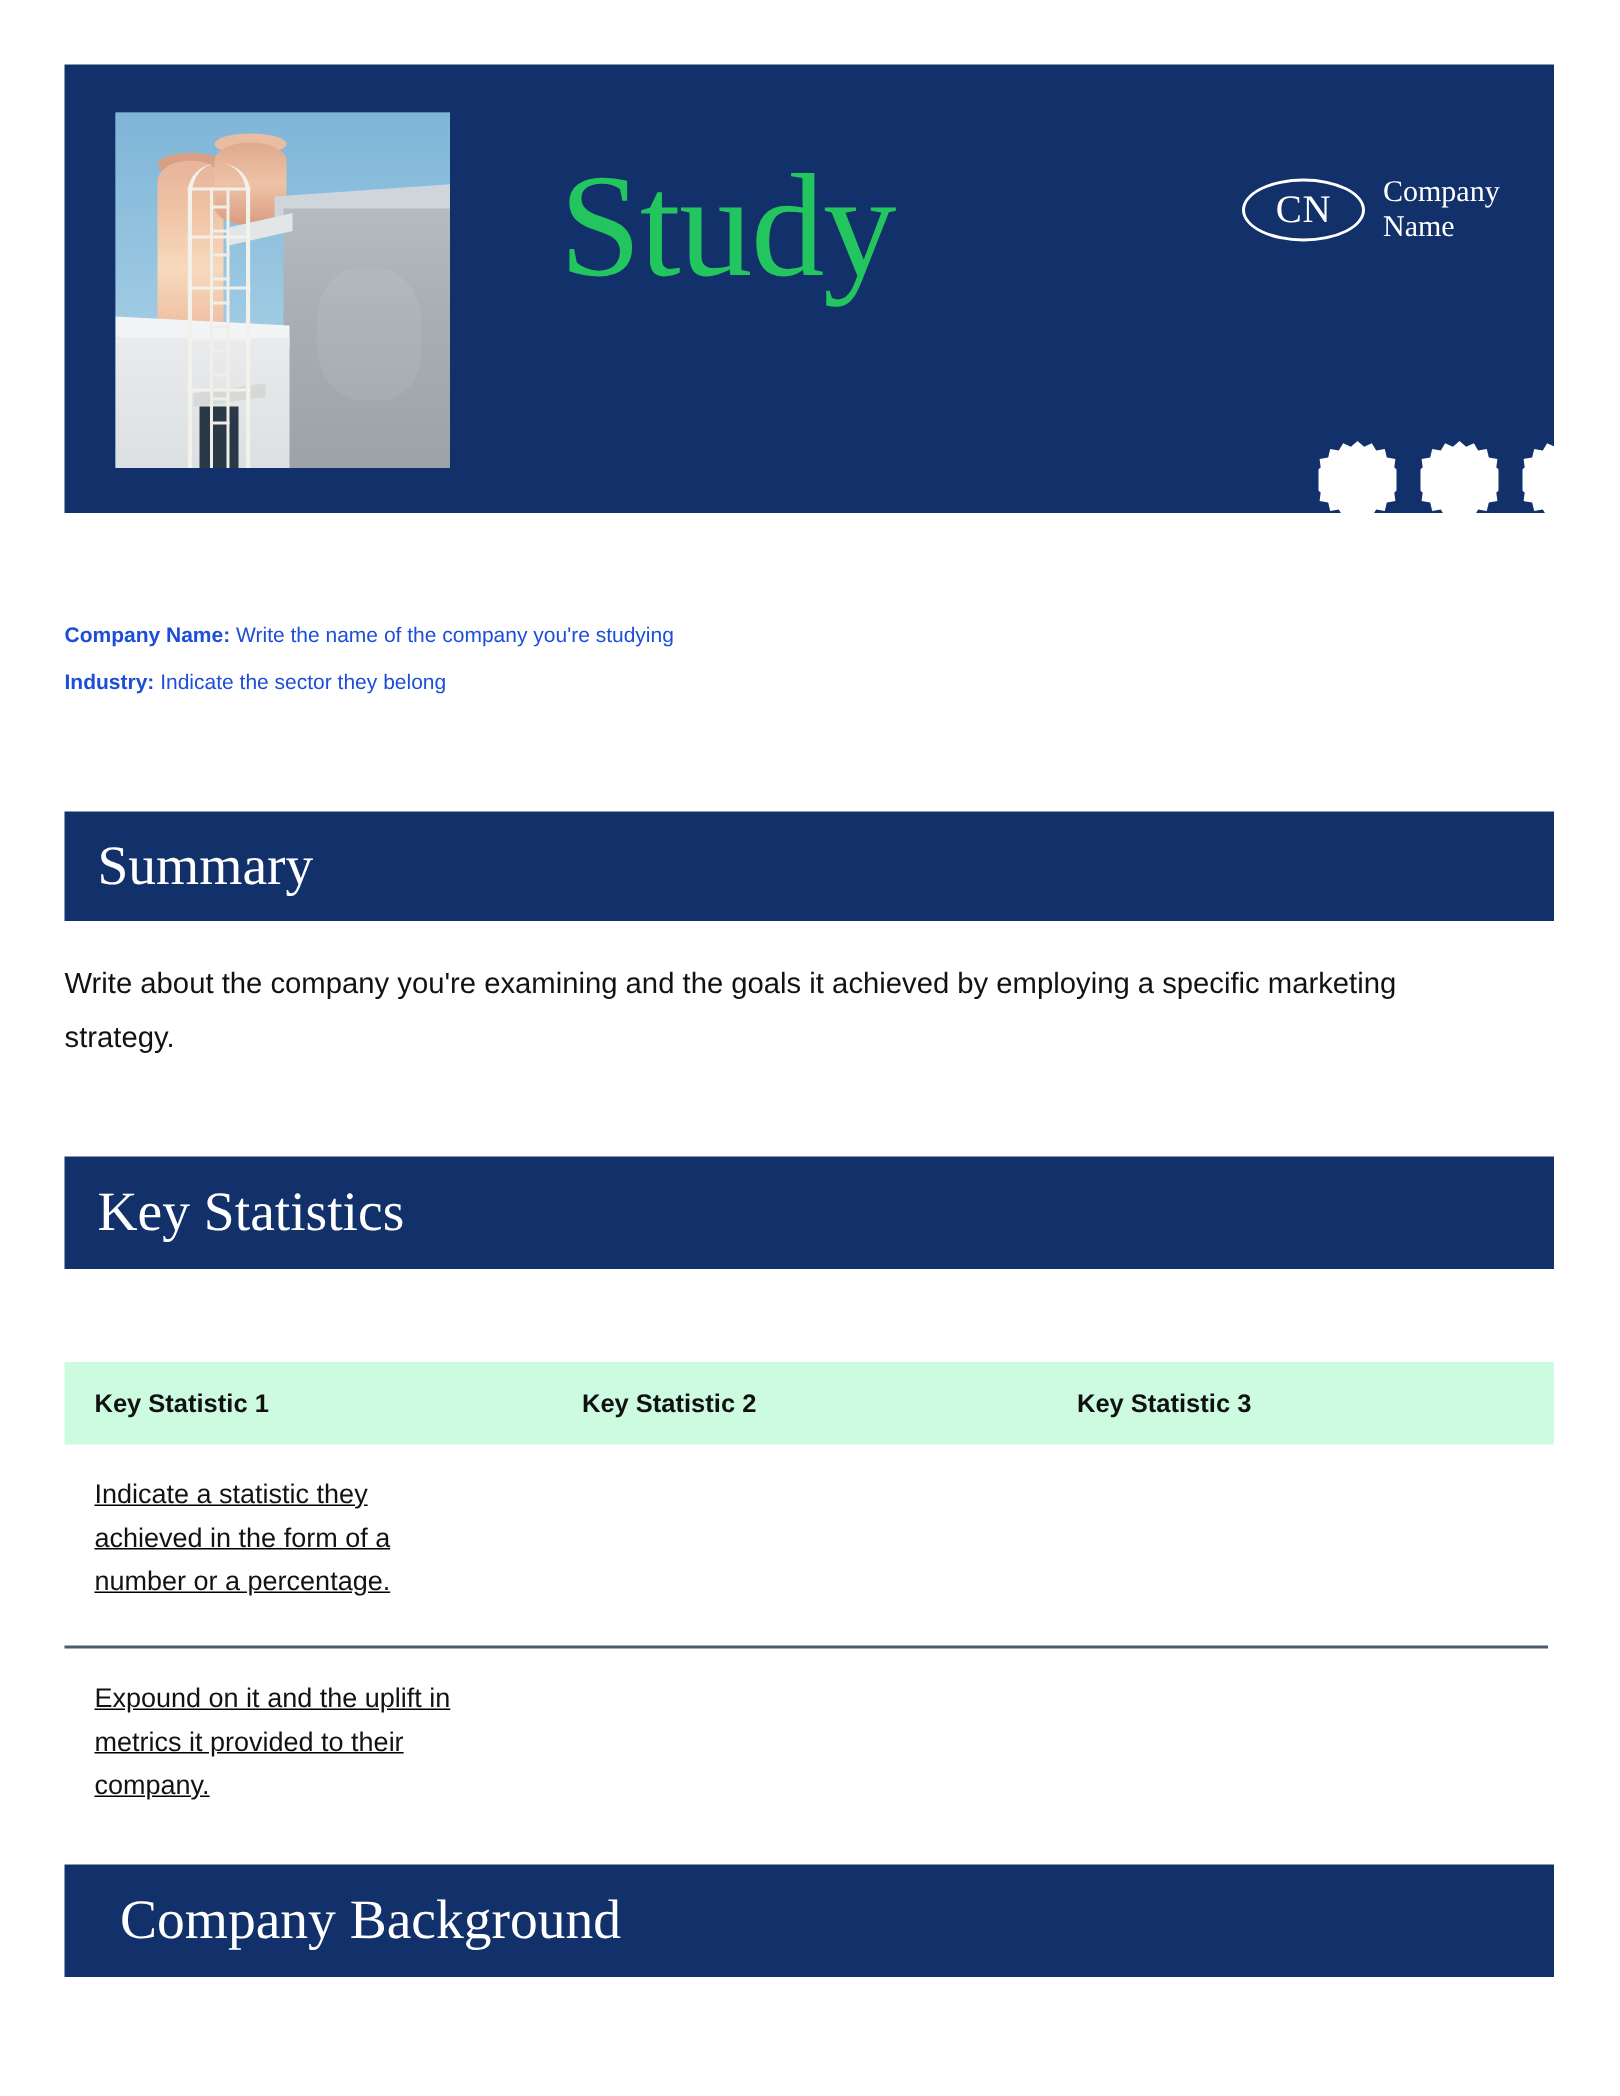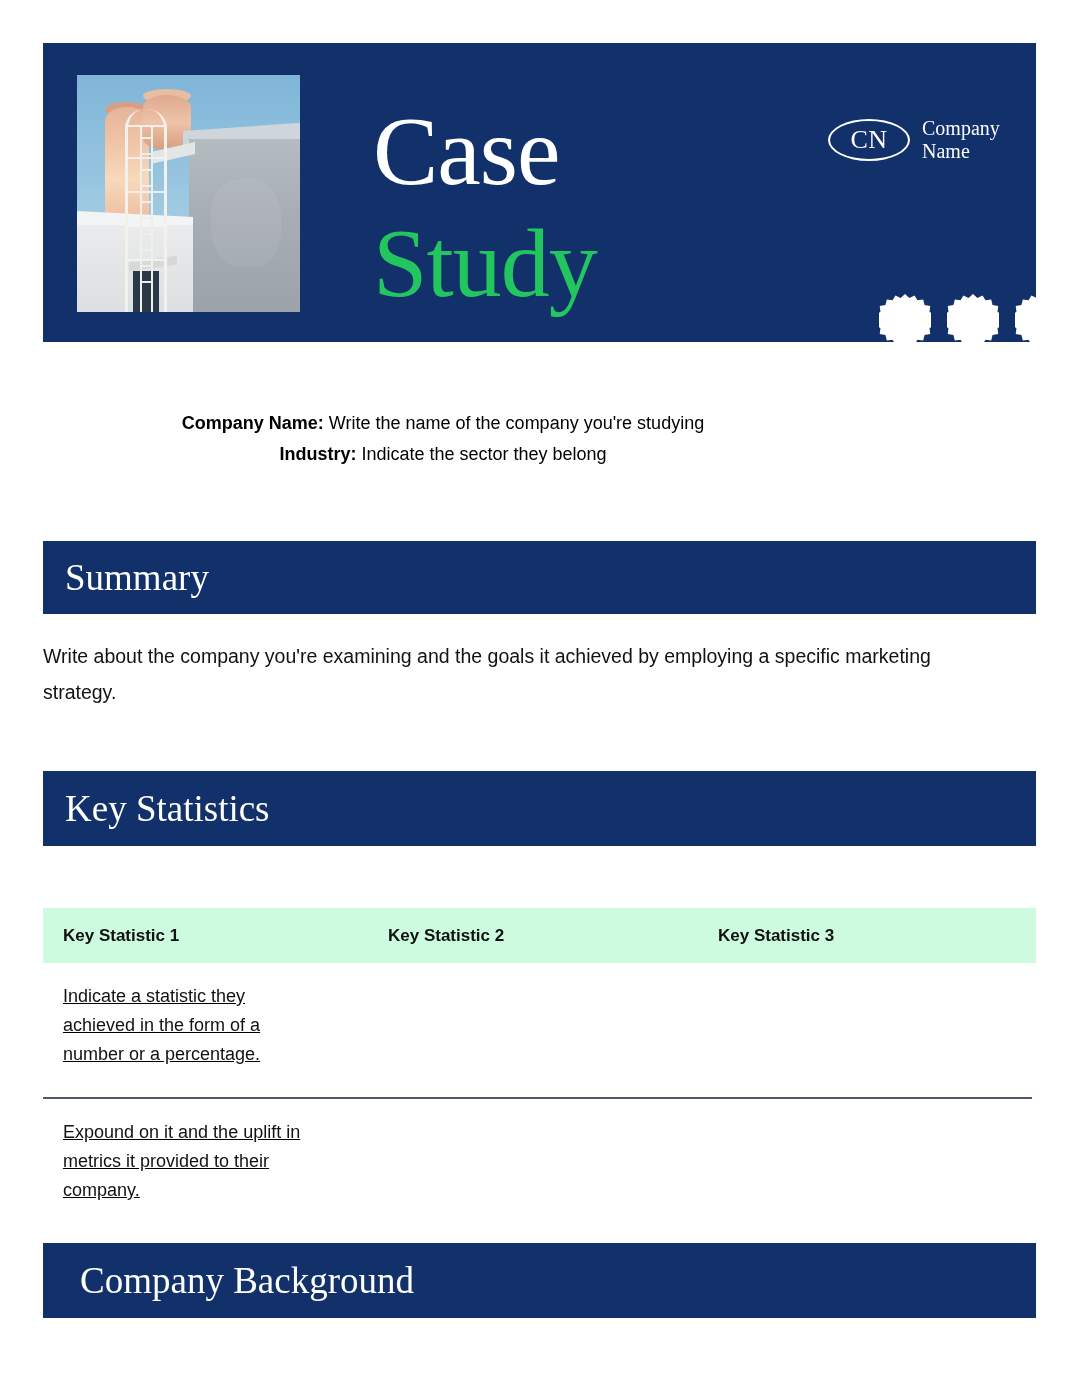--- a/index.html
+++ b/index.html
@@ -221,24 +221,23 @@
       1.4% 23%, 12.4% 21.2%, 15% 10.4%, 26% 12.2%, 31.6% 2.8%, 41.5% 7.5%
     );
   }
 
   
   .meta {
     position: absolute;
     left: 43px;
     top: 408px;
     width: 800px;
-    font-size: 18px;
+    font-size: 14px;
     line-height: 31px;
-    color: #000000;
-    text-align: center;
+    color: #1d4ed8;
   }
   .meta b { font-weight: 700; }
 
   
   .bar {
     position: absolute;
     left: 43px;
     width: 993px;
     background: #123069;
     color: #ffffff;
@@ -339,21 +338,20 @@
       <div class="ph-ladder-step" style="top:110px"></div>
       <div class="ph-ladder-step" style="top:126px"></div>
       <div class="ph-ladder-step" style="top:142px"></div>
       <div class="ph-ladder-step" style="top:158px"></div>
       <div class="ph-ladder-step" style="top:174px"></div>
       <div class="ph-ladder-step" style="top:190px"></div>
       <div class="ph-ladder-step" style="top:206px"></div>
     </div>
 
     <div class="hero-title">
-      <span class="title-case">Case</span>
       <span class="title-study">Study</span>
     </div>
 
     <div class="hero-logo">
       <div class="logo-mark">CN</div>
       <div class="logo-text">Company
 Name</div>
     </div>
 
     <div class="hero-bursts">

